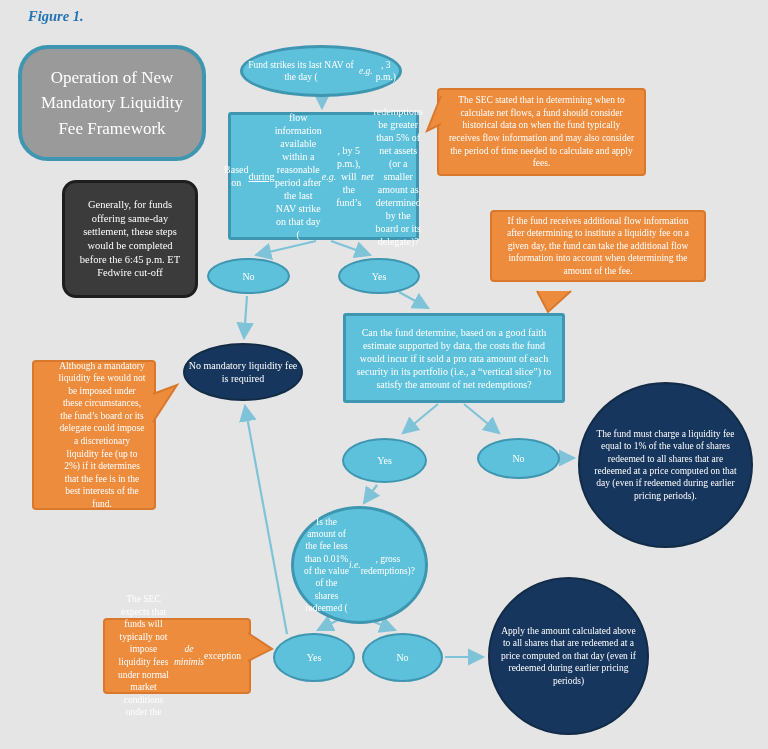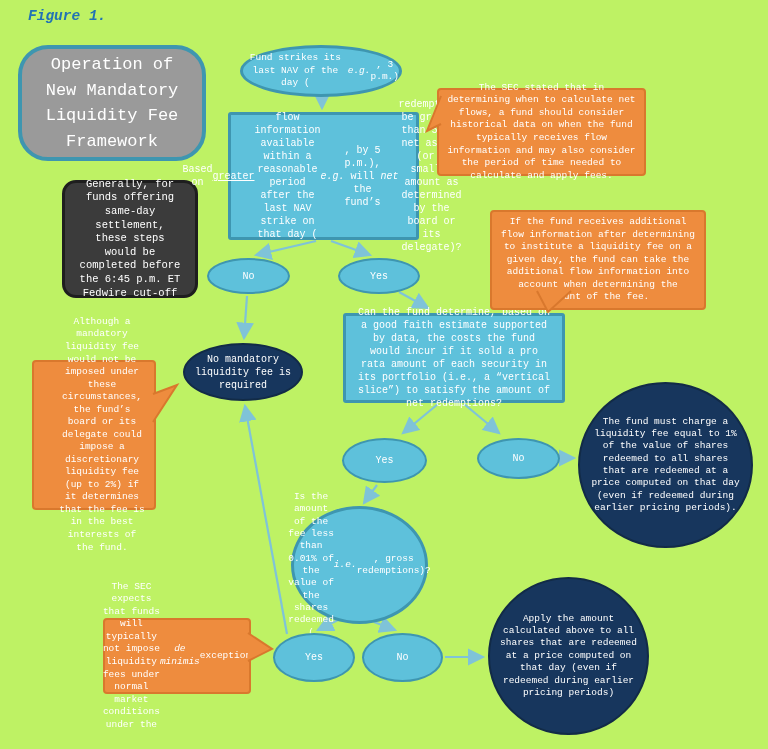--- a/index.html
+++ b/index.html
@@ -1,17 +1,17 @@
 <!DOCTYPE html>
 <html style="--light-blue: #5EC1DB; --shape-border-teal: #3E96B0; --navy: #17365D; --orange: #EE8C3E; --orange-border: #D9782D; --title-gray: #9A9A9A; --note-dark: #3B3B3B; --arrow-blue: #7FC3D8; --figure-blue: #2173B4;"><head>
 <meta charset="utf-8">
 <style>
   html,body{margin:0;padding:0;background:#fff;}
-  #canvas{position:relative;width:768px;height:749px;background:#bef264;
-          font-family:Liberation Mono, monospace;overflow:hidden;}
+  #canvas{position:relative;width:768px;height:749px;background:#e5e5e5;
+          font-family:Liberation Serif, serif;overflow:hidden;}
   .layer{position:absolute;left:0;top:0;pointer-events:none;}
   .shape{position:absolute;display:flex;align-items:center;justify-content:center;
          text-align:center;color:#fff;box-sizing:border-box;line-height:1.3;}
   .blue{background:var(--light-blue);border:3px solid var(--shape-border-teal);}
   .thinb{border-width:2.5px;}
   .ellipse{border-radius:50%;}
   .rect{border-radius:3px;padding:6px 9px;font-size:10px;}
   .navy{background:var(--navy);border:2px solid #122b47;}
   .decision{font-size:10px;}
   .callout{position:absolute;background:var(--orange);border:2px solid var(--orange-border);
@@ -34,21 +34,21 @@
   #no1{left:207px;top:258px;width:83px;height:36px;}
   #yes1{left:338px;top:258px;width:82px;height:36px;}
   #yes2{left:342px;top:438px;width:85px;height:45px;}
   #no2{left:477px;top:438px;width:83px;height:41px;}
   #yes3{left:273px;top:633px;width:82px;height:49px;}
   #no3{left:362px;top:633px;width:81px;height:49px;}
   #no-mandatory{left:183px;top:343px;width:120px;height:58px;font-size:10px;}
   #charge-fee{left:578px;top:382px;width:175px;height:166px;font-size:9.5px;padding:10px;}
   #apply-amount{left:488px;top:577px;width:161px;height:158px;font-size:9.5px;padding:10px;}
   #callout-sec-timing{left:437px;top:88px;width:209px;height:88px;}
-  #callout-additional-flow{left:490px;top:210px;width:216px;height:100px;}
+  #callout-additional-flow{left:490px;top:210px;width:216px;height:72px;}
   #callout-discretionary{left:32px;top:360px;width:124px;height:150px;padding-left:24px;}
   #callout-de-minimis{left:103px;top:618px;width:148px;height:76px;}
   em{font-style:italic;} u{text-decoration:underline;}
 </style>
 </head>
 <body>
 
 <div id="canvas">
 
   <svg class="layer" width="768" height="749">
@@ -75,21 +75,21 @@
   </svg>
 
   <div id="figure-label">Figure 1.</div>
 
   <div id="title-box">Operation of New Mandatory Liquidity Fee Framework</div>
 
   <div id="note-box">Generally, for funds offering same-day settlement, these steps would be completed before the 6:45 p.m. ET Fedwire cut-off</div>
 
   <div class="shape blue ellipse" id="start-ellipse">Fund strikes its last NAV of the day (<em>e.g.</em>, 3 p.m.)</div>
 
-  <div class="shape blue rect" id="q1-box">Based on <u>greater</u> flow information available within a reasonable period after the last NAV strike on that day (<em>e.g.</em>, by 5 p.m.), will the fund’s <em>net</em> redemptions be greater than 5% of net assets (or a smaller amount as determined by the board or its delegate)?</div>
+  <div class="shape blue rect" id="q1-box">Based on <u>during</u> flow information available within a reasonable period after the last NAV strike on that day (<em>e.g.</em>, by 5 p.m.), will the fund’s <em>net</em> redemptions be greater than 5% of net assets (or a smaller amount as determined by the board or its delegate)?</div>
 
   <div class="shape blue ellipse thinb decision" id="no1">No</div>
   <div class="shape blue ellipse thinb decision" id="yes1">Yes</div>
 
   <div class="shape navy ellipse" id="no-mandatory">No mandatory liquidity fee is required</div>
 
   <div class="shape blue rect" id="q2-box">Can the fund determine, based on a good faith estimate supported by data, the costs the fund would incur if it sold a pro rata amount of each security in its portfolio (i.e., a “vertical slice”) to satisfy the amount of net redemptions?</div>
 
   <div class="shape blue ellipse thinb decision" id="yes2">Yes</div>
   <div class="shape blue ellipse thinb decision" id="no2">No</div>

